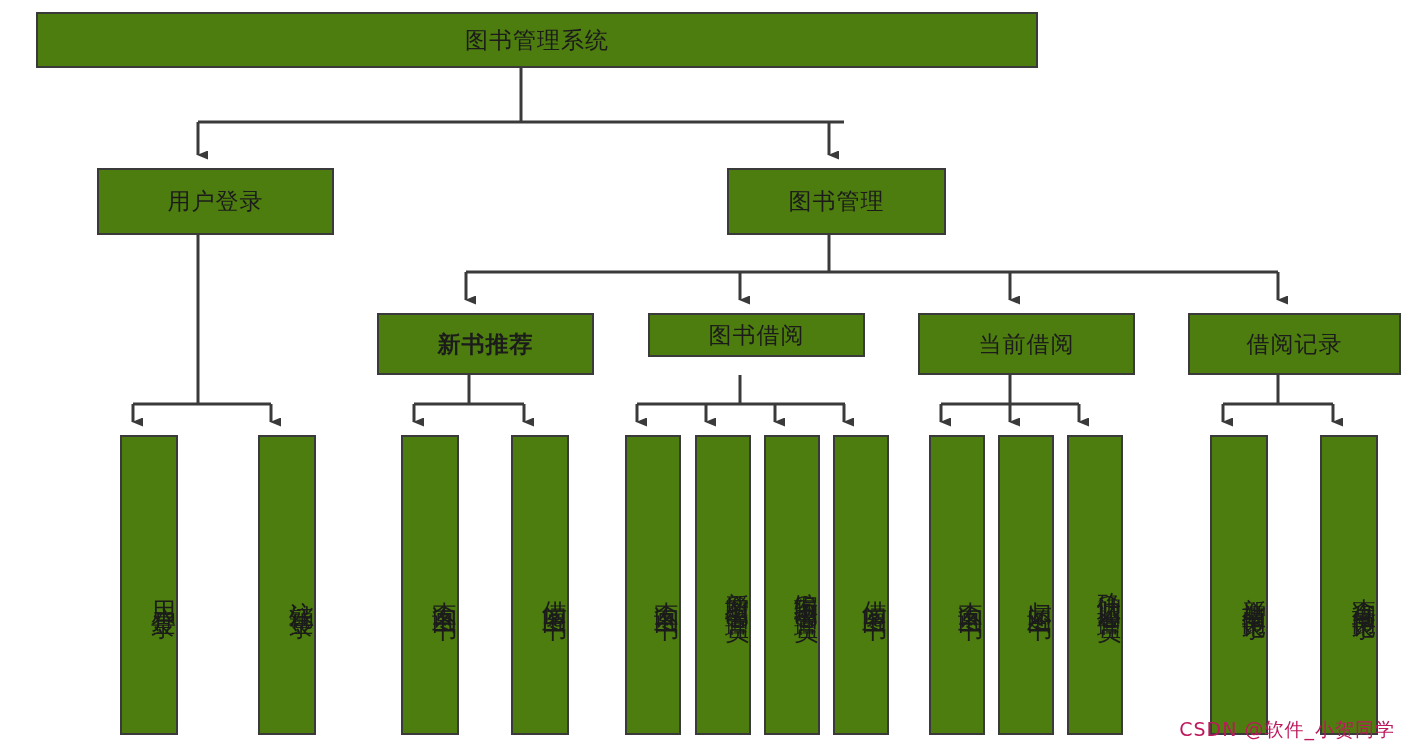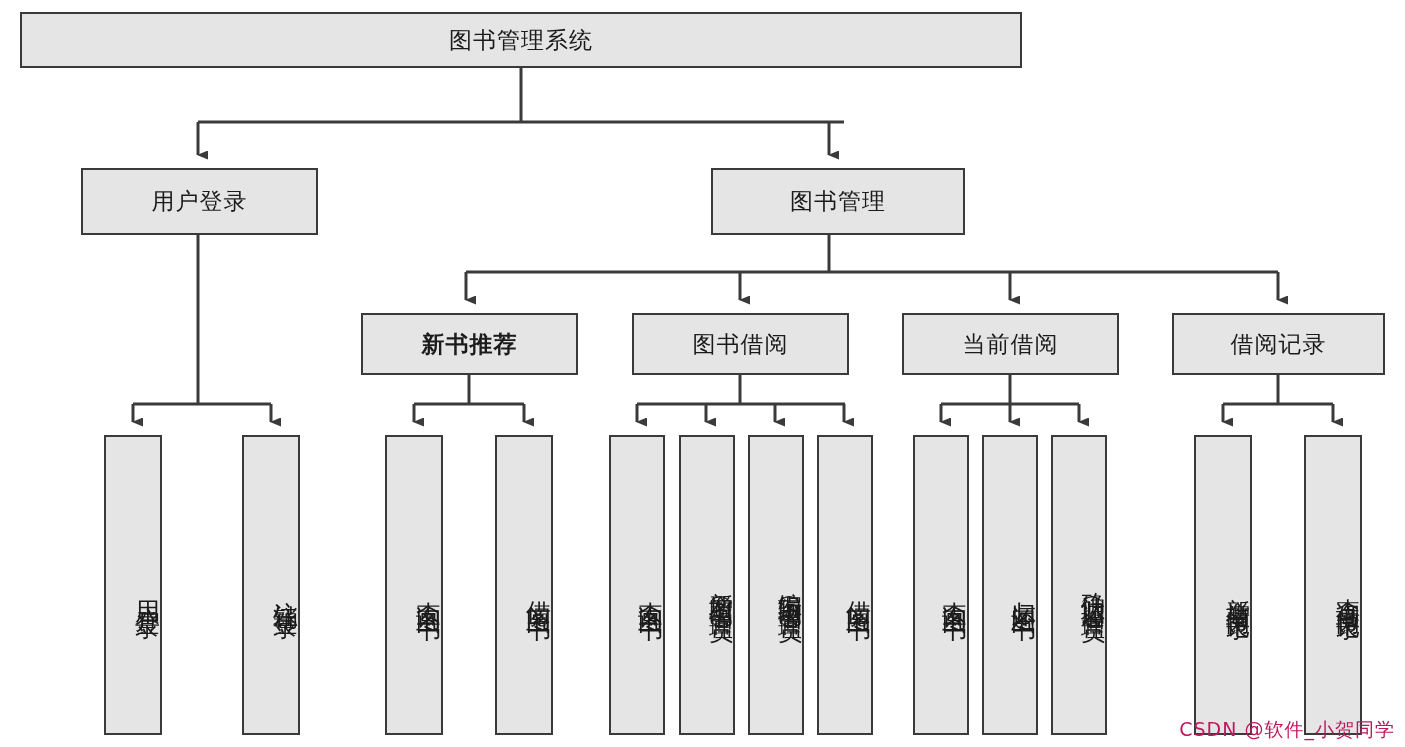--- a/index.html
+++ b/index.html
@@ -7,27 +7,28 @@
   body{
     width:1405px;height:747px;
     background:#ffffff;
     font-family:"DejaVu Sans","Liberation Sans",sans-serif;
     overflow:hidden;
   }
   #diagram-root{position:relative;width:1405px;height:747px;background:#fff;}
   svg.edges{position:absolute;left:0;top:0;width:1405px;height:747px;}
   .node{
     position:absolute;
-    background:#e5e5e5;
+    background:#4d7c0f;
     border:2.5px solid #3a3a3a;
     box-sizing:border-box;
     display:flex;
     align-items:center;
     justify-content:center;
     color:#1b1b1b;
+    margin-left:16px;
   }
   .node-h{ font-size:23px; letter-spacing:1px; }
   .node-v{
     writing-mode:vertical-rl;
     text-orientation:upright;
     font-size:25px;
     letter-spacing:5px;
     line-height:1;
     padding-top:12px;
     align-items:flex-start;
@@ -100,28 +101,28 @@
     </g>
   </svg>
 
   <div class="node node-h" style="left:20px;top:12px;width:1002px;height:56px;">
     <span class="node-label">图书管理系统</span>
   </div>
 
   <div class="node node-h" style="left:81px;top:168px;width:237px;height:67px;">
     <span class="node-label">用户登录</span>
   </div>
-  <div class="node node-h" style="left:711px;top:168px;width:254px;height:67px;">
+  <div class="node node-h" style="left:711px;top:168px;width:219px;height:67px;">
     <span class="node-label">图书管理</span>
   </div>
 
   <div class="node node-h" style="left:361px;top:313px;width:217px;height:62px;font-weight:bold;">
     <span class="node-label">新书推荐</span>
   </div>
-  <div class="node node-h" style="left:632px;top:313px;width:217px;height:62px;">
+  <div class="node node-h" style="left:632px;top:313px;width:217px;height:44px;">
     <span class="node-label">图书借阅</span>
   </div>
   <div class="node node-h" style="left:902px;top:313px;width:217px;height:62px;">
     <span class="node-label">当前借阅</span>
   </div>
   <div class="node node-h" style="left:1172px;top:313px;width:213px;height:62px;">
     <span class="node-label">借阅记录</span>
   </div>
 
   <div class="node node-v" style="left:104px;top:435px;width:58px;height:300px;">

